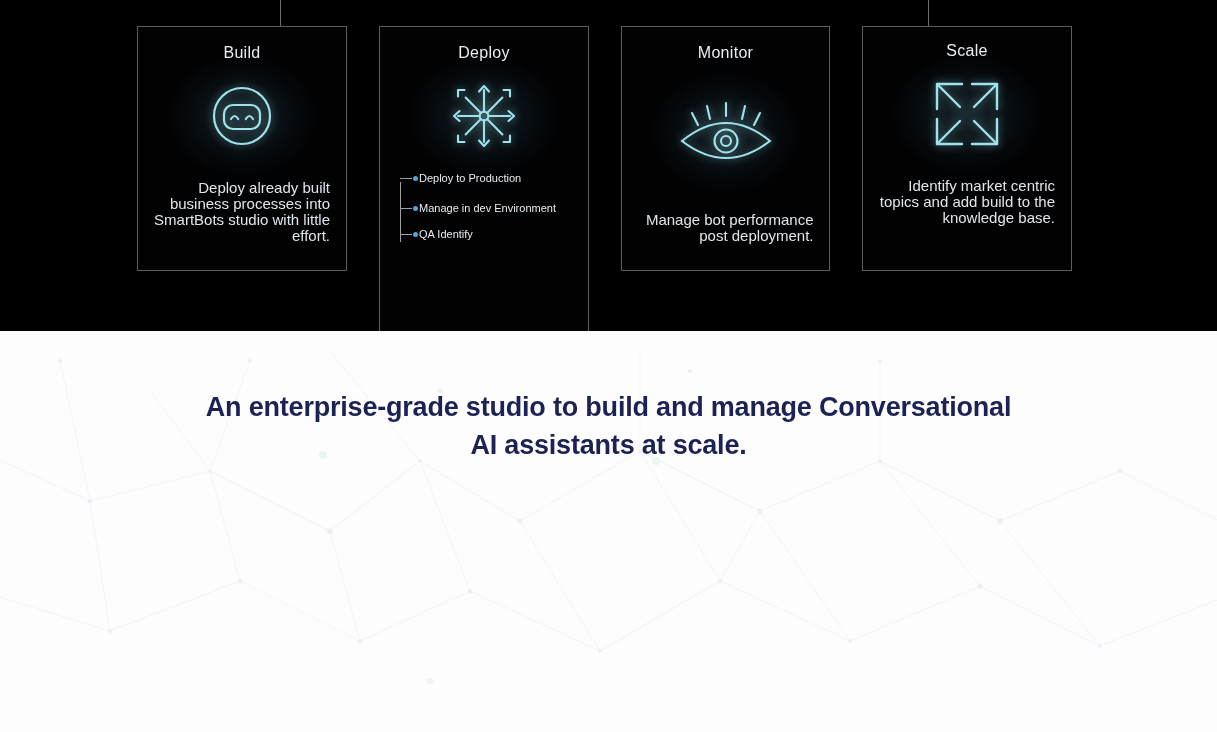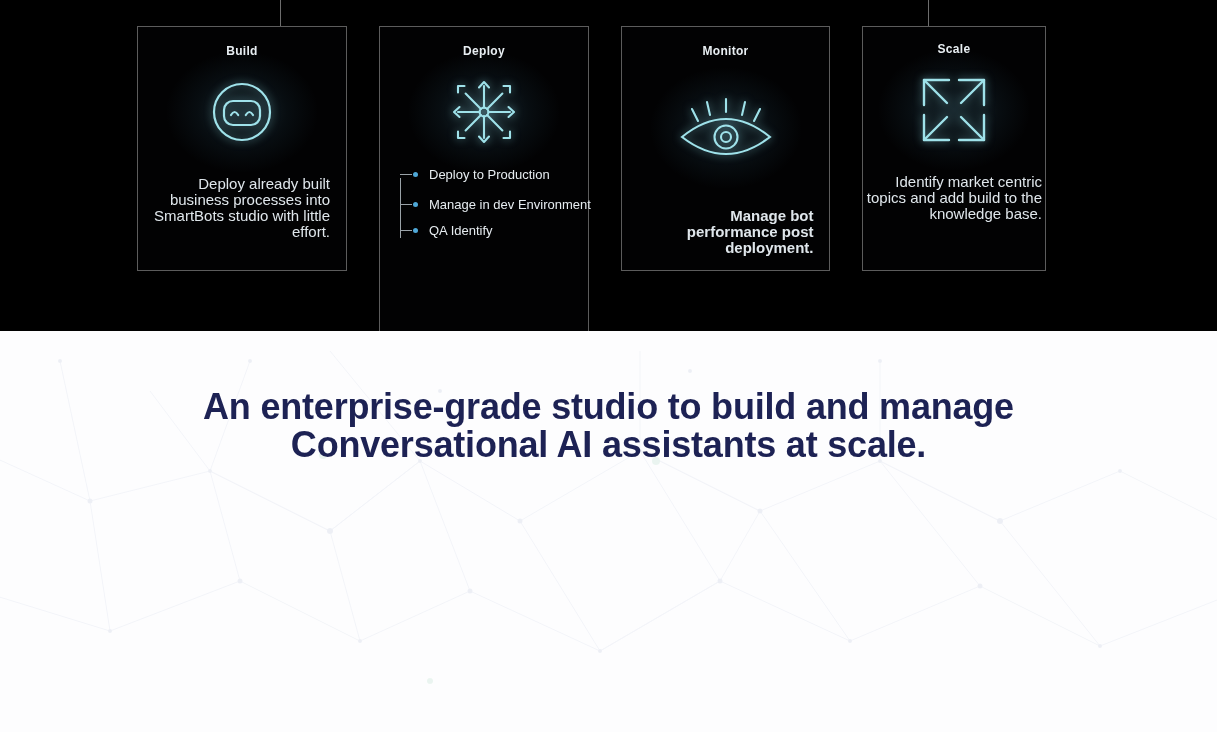--- a/index.html
+++ b/index.html
@@ -23,24 +23,24 @@
 
   .stage-card {
     position:absolute; top:26px;
     border:1px solid #5c5c5c;
     background:#020203;
     display:flex; flex-direction:column; align-items:center;
   }
   .sc-build   { left:137px;  width:210px; height:245px; }
   .sc-deploy  { left:379px;  width:210px; height:310px; }
   .sc-monitor { left:621px;  width:209px; height:245px;gap:16px; }
-  .sc-scale   { left:862px;  width:184px; height:245px; }
+  .sc-scale   { left:862px;  width:210px; height:245px; }
 
   .stage-title {
-    color:#e8eef2; font-size:12px; font-weight:700;
+    color:#e8eef2; font-size:16px; font-weight:400;
     letter-spacing:.3px; margin-top:17px;
   }
   .sc-scale .stage-title { margin-top:15px; }
 
   .icon-wrap {
     position:relative; margin-top:14px;
     width:120px; height:80px;
     display:flex; align-items:center; justify-content:center;
   }
   .icon-wrap::before {
@@ -49,52 +49,52 @@
     background:radial-gradient(ellipse at center, rgba(120,200,225,.20) 0%, rgba(80,160,200,.07) 42%, rgba(0,0,0,0) 72%);
     pointer-events:none;
   }
   .icon-wrap svg { position:relative; z-index:1; filter:drop-shadow(0 0 4px rgba(150,225,240,.55)); }
 
   .stage-desc {
     color:#dfe6eb; font-size:15px; line-height:16px;
     text-align:right; width:176px; margin-top:22px;
   }
   .sc-build .stage-desc   { margin-top:24px; }
-  .sc-monitor .stage-desc { margin-top:24px;font-weight:bold; }
+  .sc-monitor .stage-desc { margin-top:24px; }
   .sc-scale .stage-desc   { margin-top:24px; }
 
   
   .deploy-list {
     position:relative; margin-top:16px; width:176px; height:80px;
     padding-left:6px;
   }
   .deploy-spine {
     position:absolute; left:4px; top:10px; bottom:10px; width:1px; background:#9aa2a8;
   }
   .deploy-row {
     position:absolute; left:4px; display:flex; align-items:center; height:12px;
   }
   .deploy-row:nth-of-type(1) { top:4px; }
   .deploy-row:nth-of-type(2) { top:30px; }
   .deploy-row:nth-of-type(3) { top:56px; }
   .deploy-stub { width:12px; height:1px; background:#9aa2a8; }
   .deploy-dot  { width:5px; height:5px; border-radius:50%; background:#4fa8d8; margin-left:1px; flex:none; }
-  .deploy-label { color:#e6ecf0; font-size:13px; margin-left:11px; white-space:nowrap; }
+  .deploy-label { color:#e6ecf0; font-size:11px; margin-left:1px; white-space:nowrap; }
 
   
   .light-section {
     position:absolute; left:0; top:331px; width:1217px; height:401px;
     background:#fdfdfe; overflow:hidden;
   }
   .bg-net { position:absolute; left:0; top:0; width:1217px; height:401px; opacity:.5; }
 
   .main-heading {
     position:absolute; left:50%; transform:translateX(-50%); top:57px;
     width:820px; text-align:center;
-    color:#1d2254; font-size:36px; font-weight:700; line-height:38px;
+    color:#1d2254; font-size:27px; font-weight:700; line-height:38px;
     letter-spacing:-.2px;
   }
 </style>
 </head>
 <body>
 
 <div id="page">
 
   <div class="dark-section">
 

